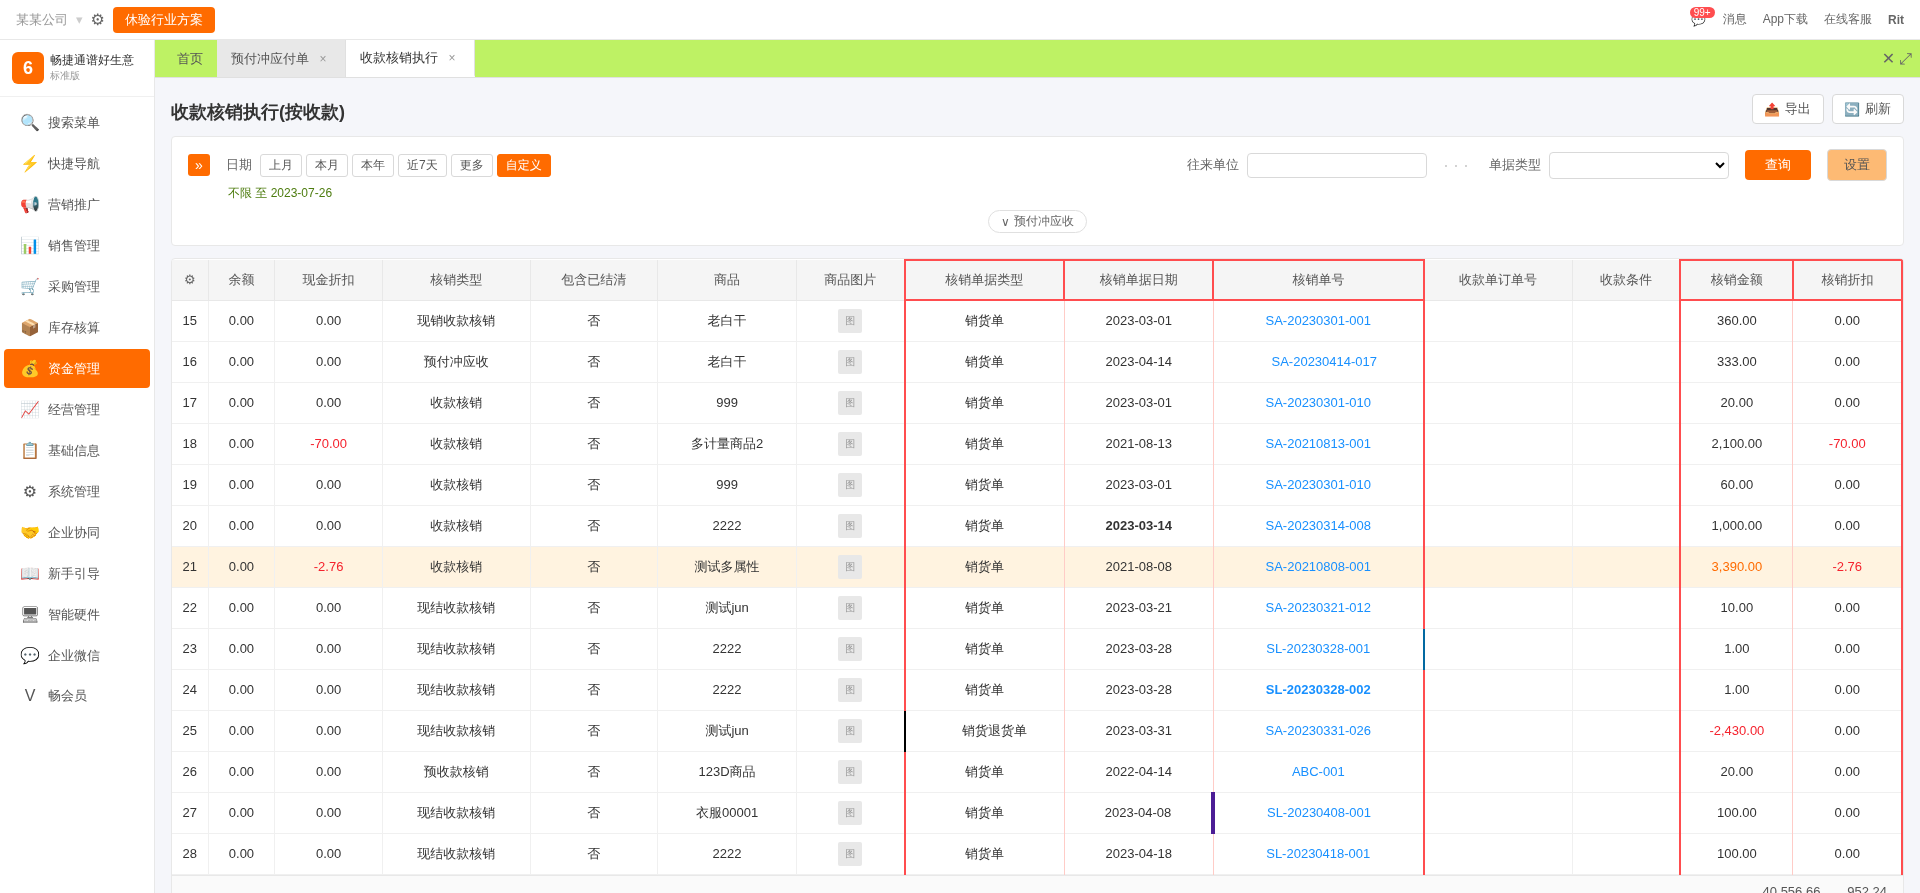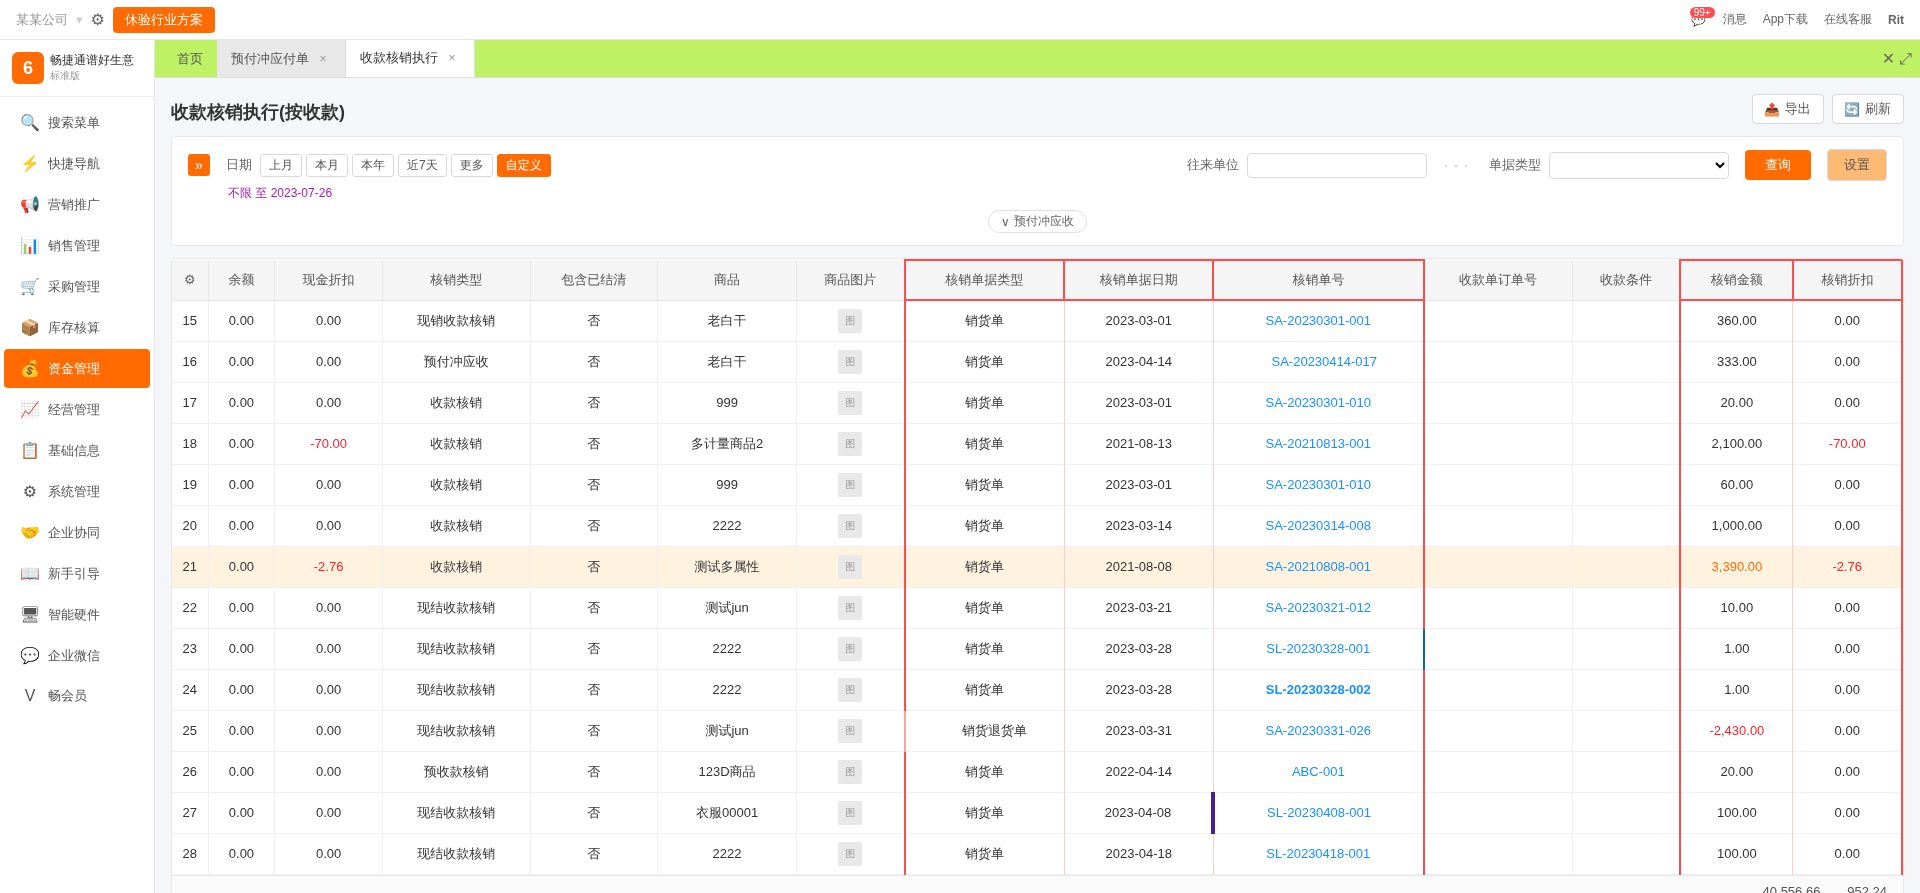--- a/index.html
+++ b/index.html
@@ -508,21 +508,21 @@
             <span class="filter-label">单据类型</span>
             <select class="filter-select">
               <option value=""></option>
             </select>
           </div>
 
           <button class="btn-query">查询</button>
           <button class="btn-setting">设置</button>
         </div>
 
-        <div style="font-size:12px;color:#a21caf;margin-top:4px;margin-left:40px;">不限 至 2023-07-26</div>
+        <div style="font-size:12px;color:#4d7c0f;margin-top:4px;margin-left:40px;">不限 至 2023-07-26</div>
 
         <div class="filter-expand-row">
           <button class="expand-btn">
             <span>∨</span>
             <span>预付冲应收</span>
           </button>
         </div>
       </div>
 
       <div class="table-container">
@@ -628,21 +628,21 @@
     </tr>
               <tr>
       <td>20</td>
       <td>0.00</td>
       <td class="">0.00</td>
       <td>收款核销</td>
       <td>否</td>
       <td>2222</td>
       <td><span style="display:inline-block;width:24px;height:24px;background:#e8e8e8;border-radius:2px;vertical-align:middle;font-size:10px;line-height:24px;text-align:center;color:#999;">图</span></td>
       <td style="border-left:2px solid #ff4d4f;border-right:1px solid #ffccc7;">销货单</td>
-      <td style="border-left:1px solid #ffccc7;border-right:1px solid #ffccc7;">2023-03-14</td>
+      <td style="border-left:1px solid #ffccc7;border-right:1px solid #ffccc7;font-weight:bold;">2023-03-14</td>
       <td style="border-left:1px solid #ffccc7;border-right:2px solid #ff4d4f;"><a class="link-text">SA-20230314-008</a></td>
       <td></td>
       <td></td>
       <td style="border-left:2px solid #ff4d4f;border-right:1px solid #ffccc7;" class="">1,000.00</td>
       <td style="border-left:1px solid #ffccc7;border-right:2px solid #ff4d4f;" class="">0.00</td>
     </tr>
               <tr class="highlighted">
       <td>21</td>
       <td>0.00</td>
       <td class="red-text">-2.76</td>
@@ -707,21 +707,21 @@
       <td style="border-left:1px solid #ffccc7;border-right:2px solid #ff4d4f;" class="">0.00</td>
     </tr>
               <tr>
       <td>25</td>
       <td>0.00</td>
       <td class="">0.00</td>
       <td>现结收款核销</td>
       <td>否</td>
       <td>测试jun</td>
       <td><span style="display:inline-block;width:24px;height:24px;background:#e8e8e8;border-radius:2px;vertical-align:middle;font-size:10px;line-height:24px;text-align:center;color:#999;">图</span></td>
-      <td style="border-left:2px solid #fca5a5;border-right:1px solid #ffccc7;padding-left:28px;">销货退货单</td>
+      <td style="border-left:2px solid #000000;border-right:1px solid #ffccc7;padding-left:28px;">销货退货单</td>
       <td style="border-left:1px solid #ffccc7;border-right:1px solid #ffccc7;">2023-03-31</td>
       <td style="border-left:1px solid #ffccc7;border-right:2px solid #ff4d4f;"><a class="link-text">SA-20230331-026</a></td>
       <td></td>
       <td></td>
       <td style="border-left:2px solid #ff4d4f;border-right:1px solid #ffccc7;" class="red-text">-2,430.00</td>
       <td style="border-left:1px solid #ffccc7;border-right:2px solid #ff4d4f;" class="">0.00</td>
     </tr>
               <tr>
       <td>26</td>
       <td>0.00</td>

